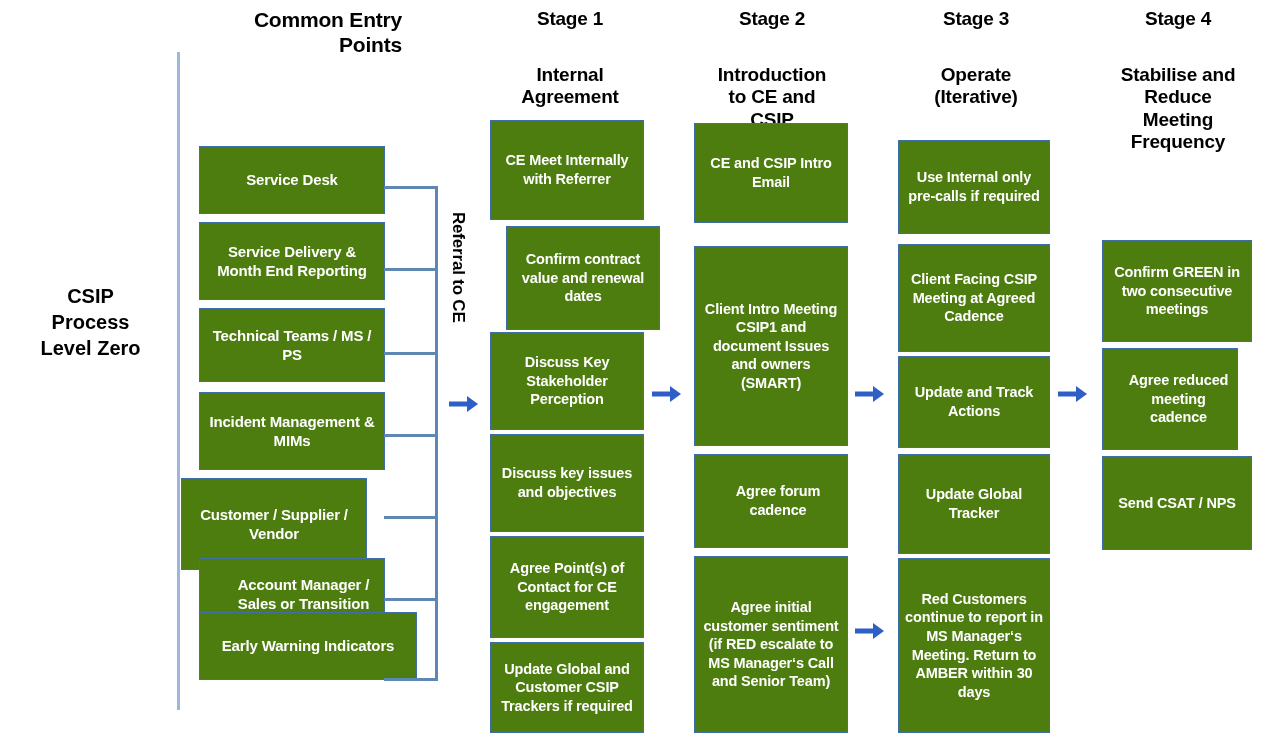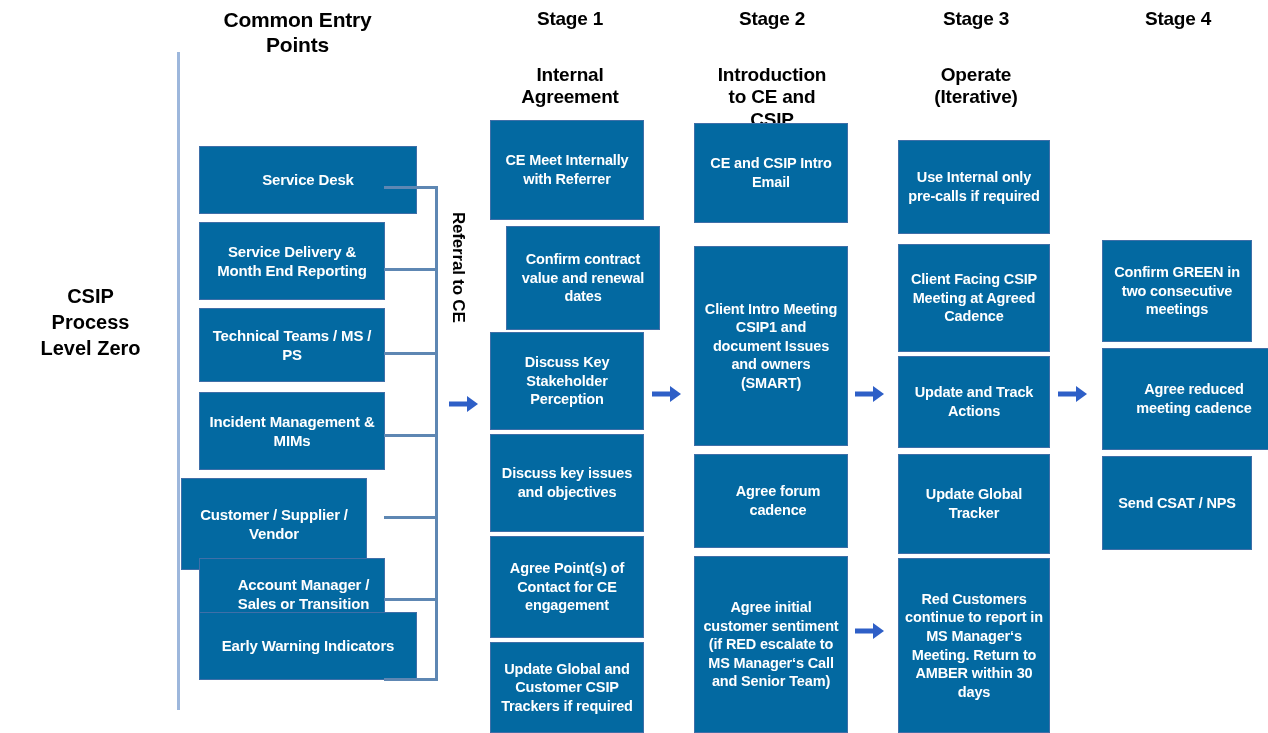--- a/index.html
+++ b/index.html
@@ -41,21 +41,21 @@
     font-size: 20px;
     color: #000000;
     line-height: 1.3;
   }
   .divider {
     position: absolute;
     background: #9DB7DC;
   }
   .pbox {
     position: absolute;
-    background: #0369a1;
+    background: #4d7c0f;
     border: 1.5px solid #3F6FA8;
     color: #ffffff;
     font-weight: bold;
     font-size: 14.5px;
     line-height: 1.28;
     display: flex;
     align-items: center;
     justify-content: center;
     text-align: center;
     box-sizing: border-box;
@@ -92,21 +92,21 @@
 
   <div class="left-label" style="left:18px; top:283px; width:145px;">
 
     <div>CSIP</div>
     <div>Process</div>
     <div>Level Zero</div>
   </div>
 
   <div class="divider" style="left:177px; top:52px; width:2.5px; height:658px;"></div>
 
-  <div class="col-title entry-title" style="left:200px; top:8px; width:195px;">
+  <div class="col-title entry-title" style="left:207px; top:8px; width:195px;text-align:right;">
     <div>Common Entry</div>
     <div>Points</div>
   </div>
 
   <div class="col-title stage-num" style="left:490px; top:8px; width:160px;">Stage 1</div>
   <div class="col-title stage-name" style="left:490px; top:64px; width:160px;">
     <div>Internal</div>
     <div>Agreement</div>
   </div>
 
@@ -117,22 +117,28 @@
     <div>CSIP</div>
   </div>
 
   <div class="col-title stage-num" style="left:896px; top:8px; width:160px;">Stage 3</div>
   <div class="col-title stage-name" style="left:896px; top:64px; width:160px;">
     <div>Operate</div>
     <div>(Iterative)</div>
   </div>
 
   <div class="col-title stage-num" style="left:1098px; top:8px; width:160px;">Stage 4</div>
+  <div class="col-title stage-name" style="left:1098px; top:64px; width:160px;">
+    <div>Stabilise and</div>
+    <div>Reduce</div>
+    <div>Meeting</div>
+    <div>Frequency</div>
+  </div>
 
-  <div class="pbox entry" style="left:199px; top:146px; width:218px; height:68px;">Service Desk</div>
+  <div class="pbox entry" style="left:199px; top:146px; width:186px; height:68px;">Service Desk</div>
   <div class="pbox entry" style="left:199px; top:222px; width:186px; height:78px;">Service Delivery &amp; Month End Reporting</div>
   <div class="pbox entry" style="left:199px; top:308px; width:186px; height:74px;">Technical Teams / MS / PS</div>
   <div class="pbox entry" style="left:199px; top:392px; width:186px; height:78px;">Incident Management &amp; MIMs</div>
   <div class="pbox entry" style="left:181px; top:478px; width:186px; height:92px;">Customer / Supplier / Vendor</div>
   <div class="pbox entry" style="left:199px; top:558px; width:186px; height:72px;padding-left:28px;">Account Manager / Sales or Transition</div>
   <div class="pbox entry" style="left:199px; top:612px; width:218px; height:68px;">Early Warning Indicators</div>
 
   <div class="bracket-seg" style="left:435px; top:186px; width:3px; height:494px;"></div>
   <div class="bracket-seg" style="left:384px; top:186px; width:54px; height:3px;"></div>
   <div class="bracket-seg" style="left:384px; top:268px; width:54px; height:3px;"></div>
@@ -156,21 +162,21 @@
   <div class="pbox" style="left:694px; top:454px; width:154px; height:94px;padding-left:19px;">Agree forum cadence</div>
   <div class="pbox" style="left:694px; top:556px; width:154px; height:177px;">Agree initial customer sentiment (if RED escalate to MS Manager‘s Call and Senior Team)</div>
 
   <div class="pbox" style="left:898px; top:140px; width:152px; height:94px;">Use Internal only pre-calls if required</div>
   <div class="pbox" style="left:898px; top:244px; width:152px; height:108px;">Client Facing CSIP Meeting at Agreed Cadence</div>
   <div class="pbox" style="left:898px; top:356px; width:152px; height:92px;text-align:center;">Update and Track Actions</div>
   <div class="pbox" style="left:898px; top:454px; width:152px; height:100px;">Update Global Tracker</div>
   <div class="pbox" style="left:898px; top:558px; width:152px; height:175px;">Red Customers continue to report in MS Manager‘s Meeting. Return to AMBER within 30 days</div>
 
   <div class="pbox" style="left:1102px; top:240px; width:150px; height:102px;">Confirm GREEN in two consecutive meetings</div>
-  <div class="pbox" style="left:1102px; top:348px; width:167px; height:102px;padding-left:22px;">Agree reduced meeting cadence</div>
+  <div class="pbox" style="left:1102px; top:348px; width:136px; height:102px;padding-left:22px;">Agree reduced meeting cadence</div>
   <div class="pbox" style="left:1102px; top:456px; width:150px; height:94px;">Send CSAT / NPS</div>
 
   <svg class="arrow" style="left:449px; top:395px;" viewBox="0 0 30 18">
     <path d="M0 6.5 H18 V1 L29 9 L18 17 V11.5 H0 Z" fill="#2E5FC7"></path>
   </svg>
 
   <svg class="arrow" style="left:652px; top:385px;" viewBox="0 0 30 18">
     <path d="M0 6.5 H18 V1 L29 9 L18 17 V11.5 H0 Z" fill="#2E5FC7"></path>
   </svg>
 

